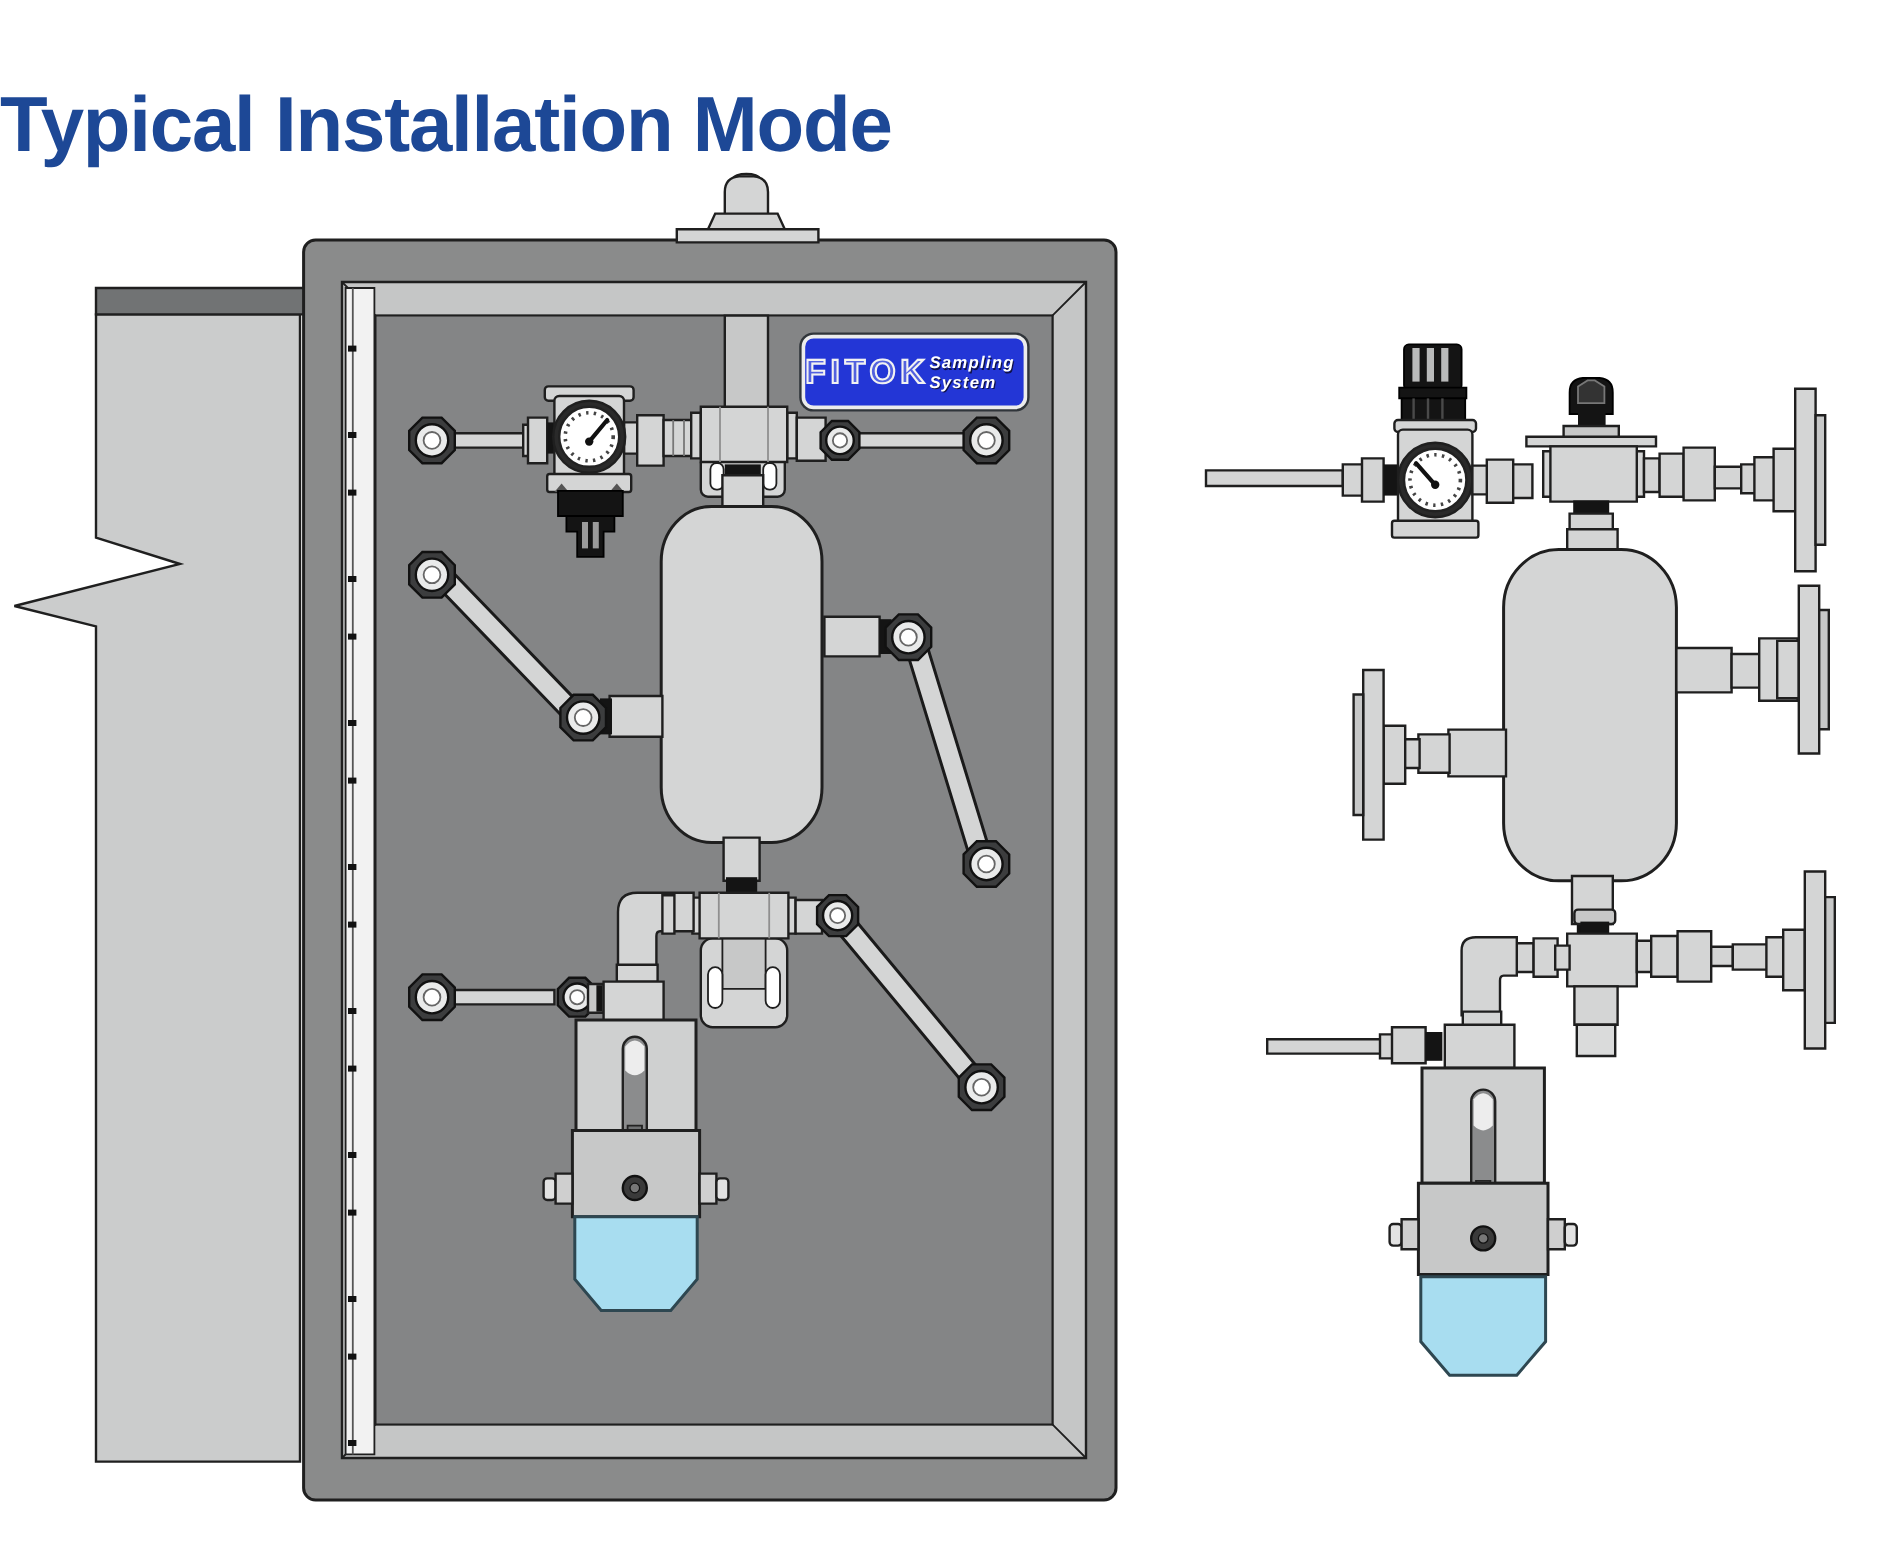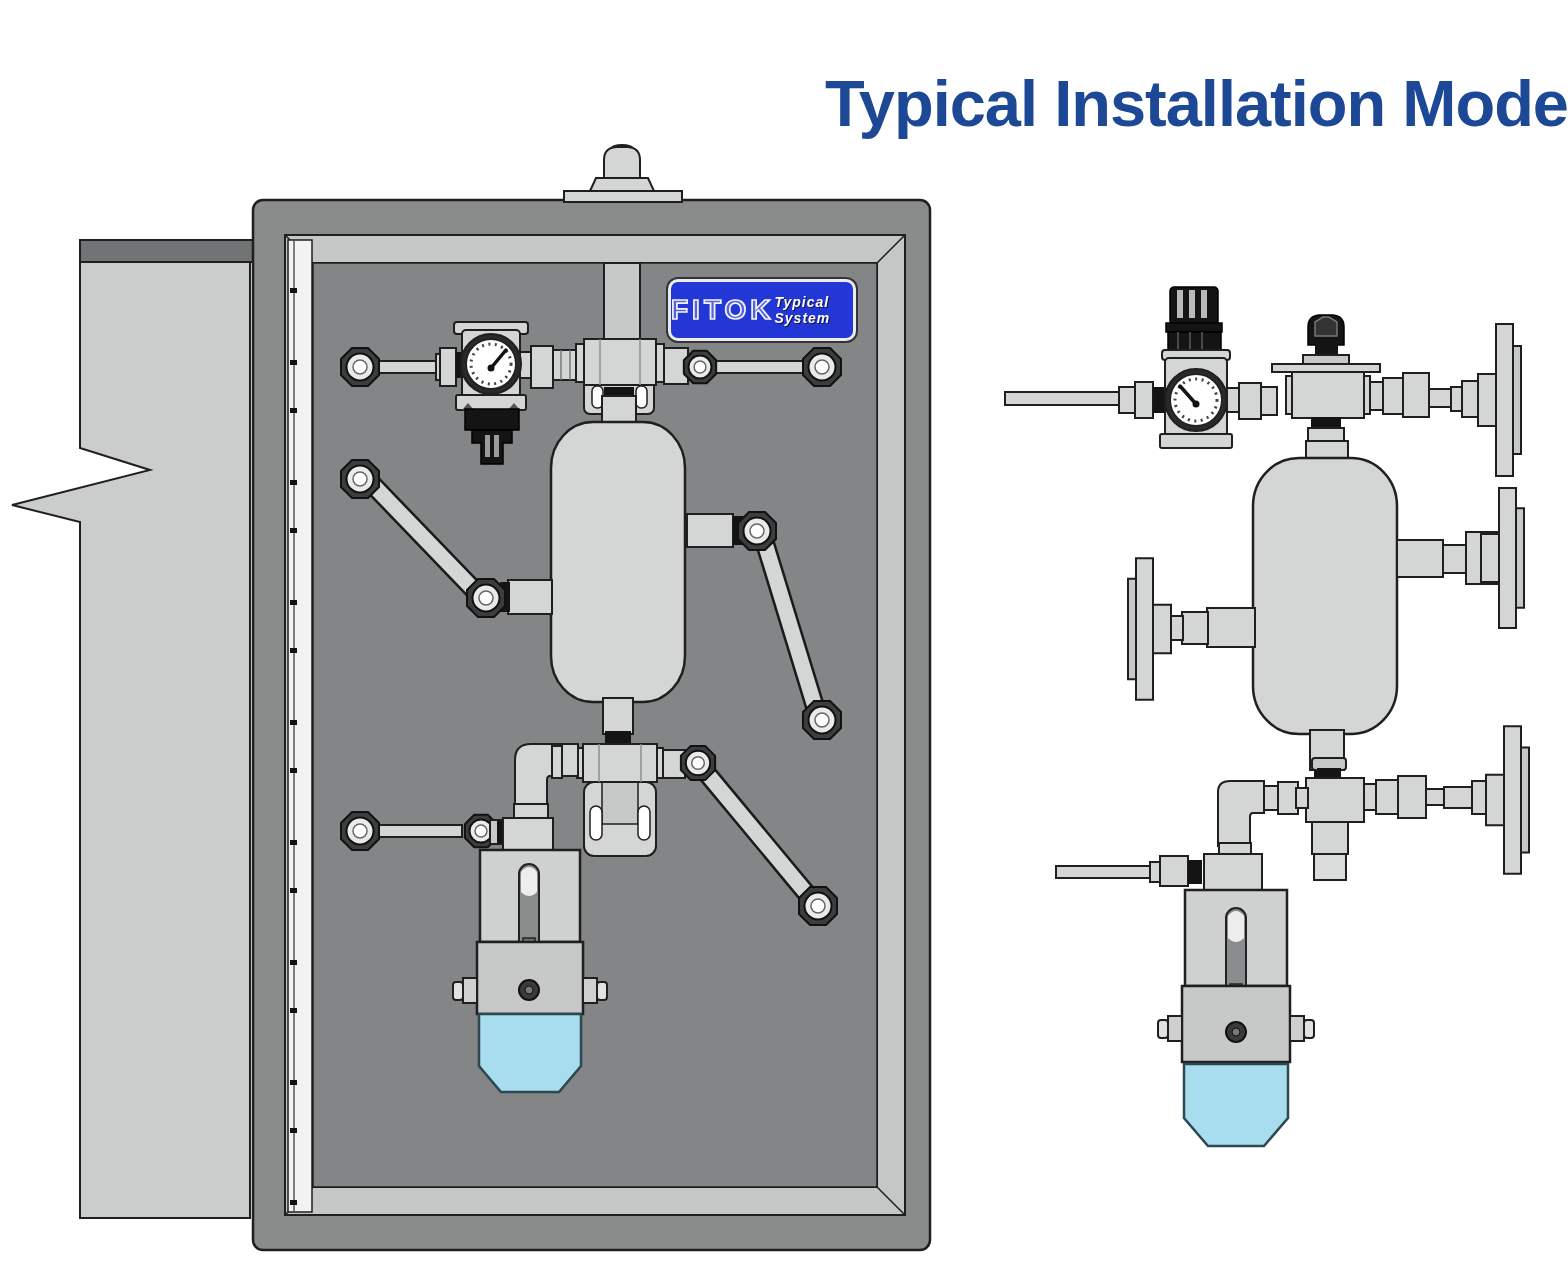--- a/index.html
+++ b/index.html
@@ -1,18 +1,18 @@
 <!DOCTYPE html>
 <html style="--title-text: #1d4896; --badge-blue: #2336d6; --badge-text: #ffffff; --outline: #1f1f1f; --door-face: #cbcccc; --door-top: #717374; --enclosure: #8a8b8b; --bevel: #c5c6c6; --panel: #848586; --hinge: #f2f2f2; --metal: #d4d5d5; --metal-shade: #c7c8c8; --slot-gray: #8b8c8d; --black-part: #141414; --liquid: #a8ddf0; --liquid-edge: #2e4751; --white: #ffffff;"><head>
 <meta charset="utf-8">
 <style>
   html,body{margin:0;padding:0;background:#ffffff;}
   #stage{position:relative;width:1568px;height:1287px;background:#ffffff;overflow:hidden;
          font-family:"Liberation Sans",sans-serif;}
-  #title{position:absolute;top:22px;left:0;width:100%;text-align:right;
+  #title{position:absolute;top:22px;left:0;width:100%;text-align:left;
          font-size:65px;font-weight:bold;letter-spacing:-1px;color:var(--title-text,#1d4896);}
   #badge{position:absolute;left:668px;top:279px;width:188px;height:62px;
          background:var(--badge-blue,#2336d6);border:3px solid #ececec;border-radius:10px;
          box-shadow:0 0 0 2px #30353a;display:flex;flex-direction:row;align-items:center;
          justify-content:center;box-sizing:border-box;}
   #badge .brand{font-size:28px;font-weight:bold;letter-spacing:4px;line-height:28px;
          color:rgba(255,255,255,0.22);-webkit-text-stroke:1.7px #f2f2f2;}
   #badge .tagline{font-size:14px;font-weight:bold;font-style:italic;letter-spacing:1px;
          color:var(--badge-text,#fff);text-shadow:1px 1px 0 #10124a;line-height:16px;}
   svg{position:absolute;left:0;top:0;}
@@ -326,15 +326,15 @@
           <rect x="1290" y="1016" width="14" height="25" fill="#cfcfcf" stroke="var(--outline)" stroke-width="2"></rect>
           <rect x="1304" y="1020" width="10" height="18" rx="3" fill="#e2e2e2" stroke="var(--outline)" stroke-width="2"></rect>
         </g>
         <polygon points="1184,1064 1288,1064 1288,1118 1264,1146 1208,1146 1184,1118" fill="var(--liquid)" stroke="var(--liquid-edge)" stroke-width="2.5"></polygon>
       </g>
     </g>
   </svg>
 
   <div id="badge">
     <div class="brand">FITOK</div>
-    <div class="tagline">Typical System</div>
+    <div class="tagline">Sampling System</div>
   </div>
 </div>
 
 </body></html>

